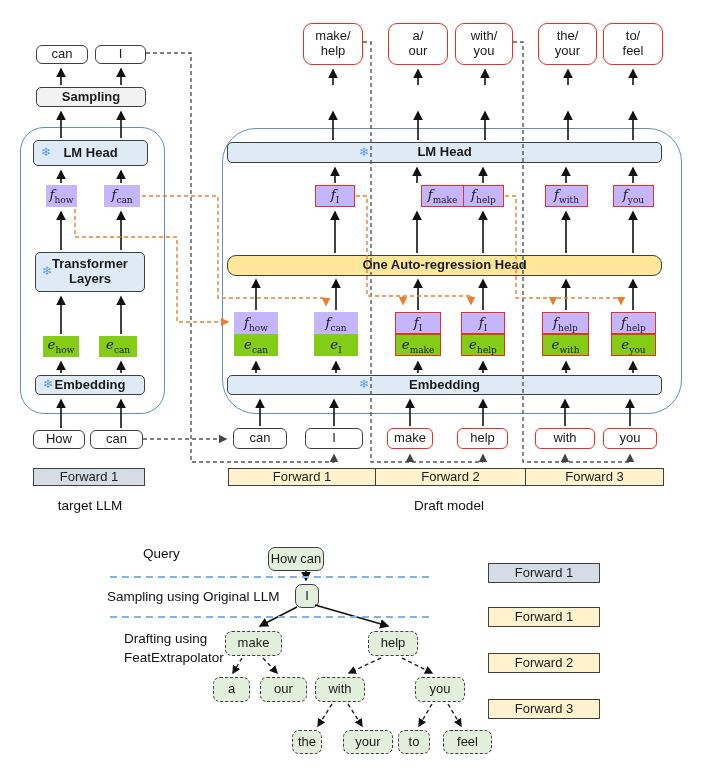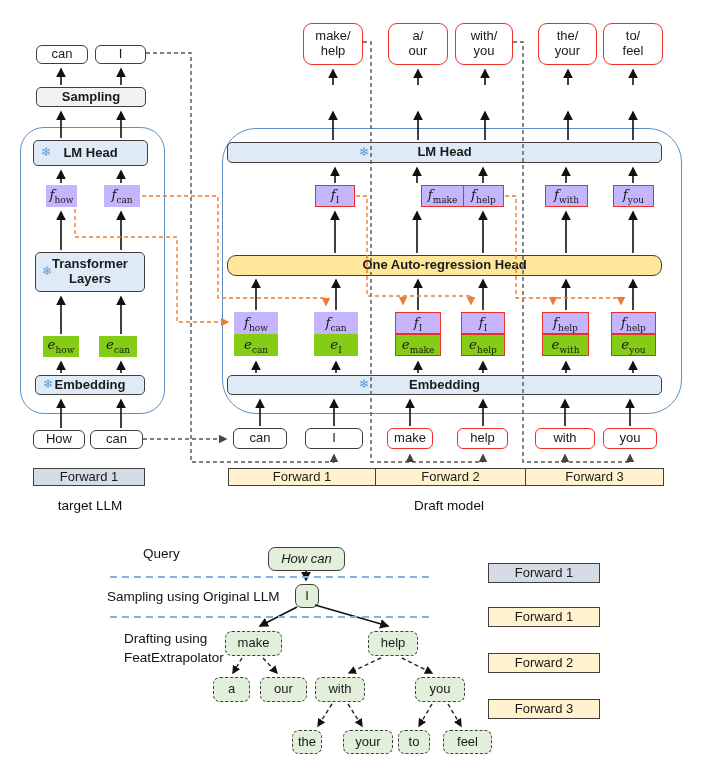--- a/index.html
+++ b/index.html
@@ -218,21 +218,21 @@
     </div>
   <div class="box fwd" style="left:375px;top:468px;width:151px;height:18px;">
       <span>Forward 2</span>
     </div>
   <div class="box fwd" style="left:525px;top:468px;width:139px;height:18px;">
       <span>Forward 3</span>
     </div>
   <div class="lbl" style="left:389px;top:498px;width:120px;text-align:center;">Draft model</div>
 
   <div class="lbl" style="left:106px;top:546px;margin-left:37px;">Query</div>
-  <div class="box tree" style="left:268px;top:547px;width:77px;height:24px;font-style:italic;">
+  <div class="box tree" style="left:268px;top:547px;width:56px;height:24px;">
       <span>How can</span>
     </div>
 
   <div class="lbl" style="left:107px;top:589px;">Sampling using Original LLM</div>
   <div class="box tree" style="left:295px;top:584px;width:24px;height:24px;">
       <span>I</span>
     </div>
 
   <div class="lbl" style="left:107px;top:629px;line-height:19px;margin-left:17px;">
     <div>Drafting using</div>

